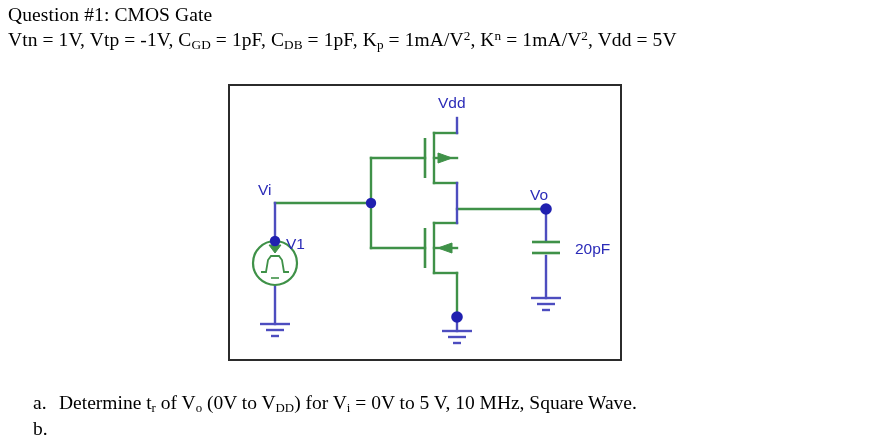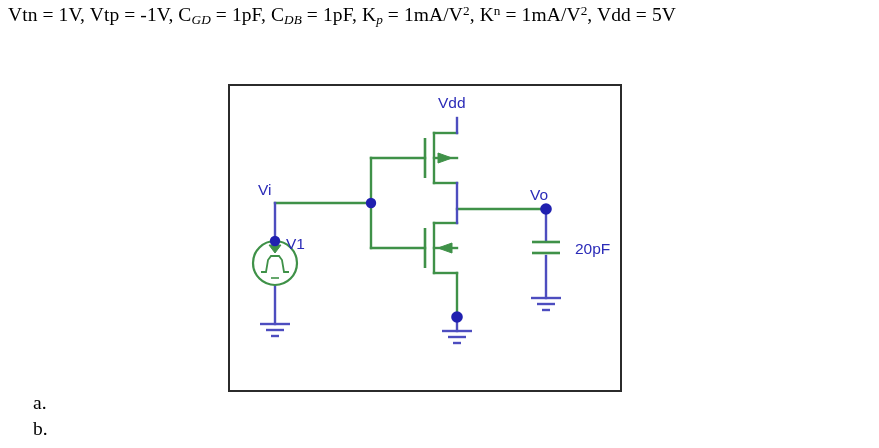--- a/index.html
+++ b/index.html
@@ -28,35 +28,34 @@
     font-size: 19.5px;
     line-height: 25px;
     color: #000;
     white-space: nowrap;
     letter-spacing: 0.1px;
   }
   .hdr-line sub {
     font-size: 0.68em;
     vertical-align: -0.22em;
     line-height: 0;
-    font-style: italic;
   }
   .hdr-line sup {
     font-size: 0.68em;
     vertical-align: 0.48em;
     line-height: 0;
   }
 
   
   #circuit-frame {
     position: absolute;
     left: 228px;
     top: 84px;
     width: 394px;
-    height: 308px;
+    height: 277px;
     border: 2px solid #2b2b2b;
     background: #ffffff;
     box-sizing: border-box;
   }
   #circuit-svg {
     position: absolute;
     left: 0;
     top: 0;
     display: block;
   }
@@ -83,20 +82,21 @@
   .q-text sub {
     font-size: 0.66em;
     vertical-align: -0.22em;
     line-height: 0;
   }
 </style>
 </head>
 <body>
 
 <div id="header-block">
+  <div class="hdr-line">Question #1: CMOS Gate</div>
   <div class="hdr-line" id="params-line"><span>Vtn = 1V, Vtp = -1V, C</span><sub>GD</sub><span> = 1pF, C</span><sub>DB</sub><span> = 1pF, K</span><sub>p</sub><span> = 1mA/V</span><sup>2</sup><span>, K</span><sup>n</sup><span> = 1mA/V</span><sup>2</sup><span>, Vdd = 5V</span></div>
 </div>
 
 <div id="circuit-frame">
   <svg id="circuit-svg" width="390" height="273" viewBox="0 0 390 273">
 
     <g stroke="#3f9148" stroke-width="2.4" fill="none" stroke-linecap="square">
 
       <line x1="45" y1="117" x2="141" y2="117"></line>
 
@@ -203,17 +203,18 @@
       <text x="300" y="114">Vo</text>
       <text x="345" y="168">20pF</text>
     </g>
 
   </svg>
 </div>
 
 <div id="questions-block">
   <div class="q-row">
     <span class="q-marker">a.</span>
+    <span class="q-text" id="q-text-a"><span>Determine t</span><sub>r</sub><span> of V</span><sub>o</sub><span> (0V to V</span><sub>DD</sub><span>) for V</span><sub>i</sub><span> = 0V to 5 V, 10 MHz, Square Wave.</span></span>
   </div>
   <div class="q-row">
     <span class="q-marker">b.</span>
   </div>
 </div>
 
 </body></html>

